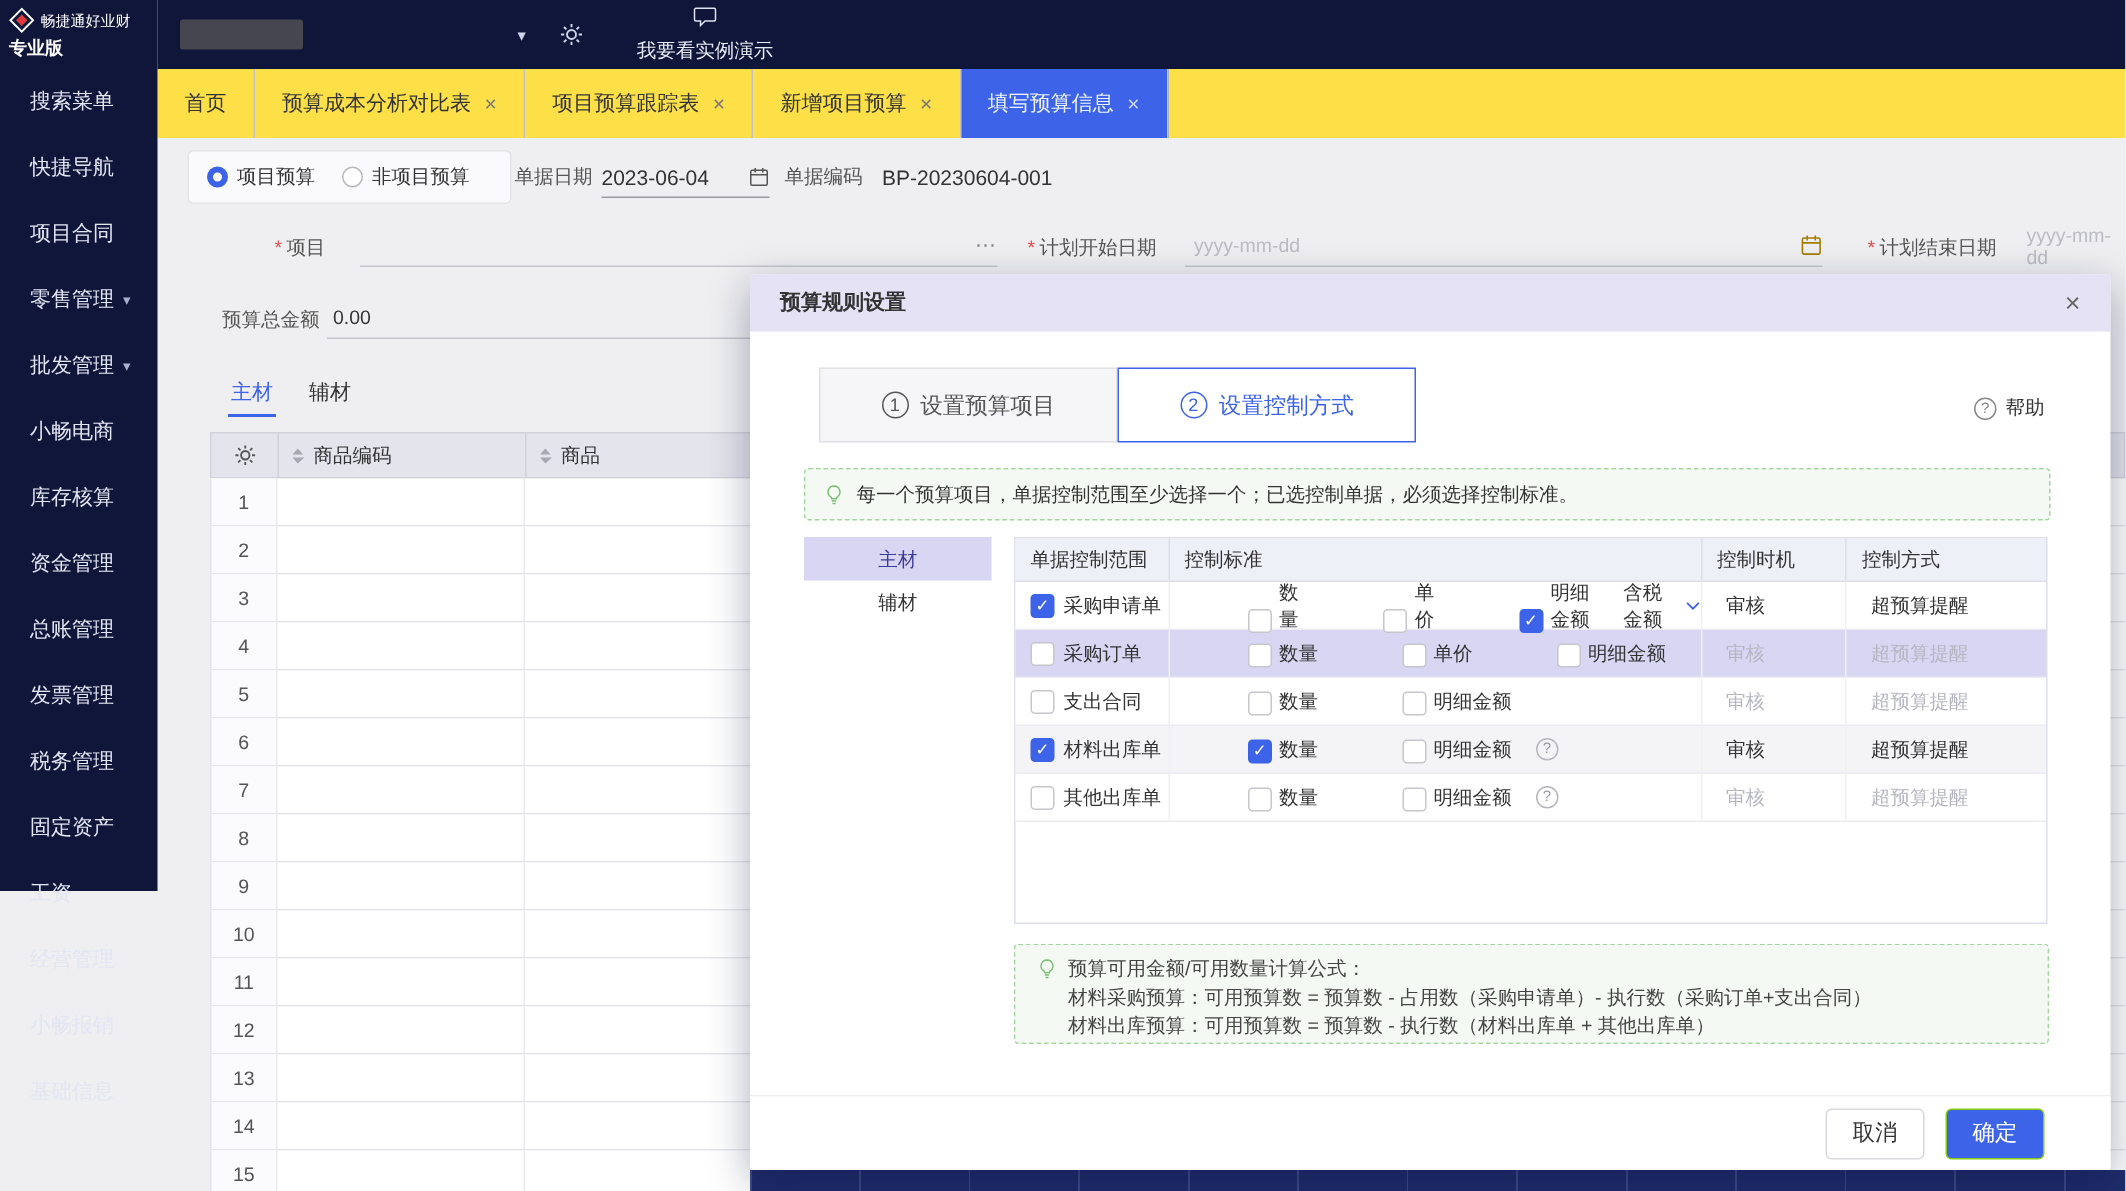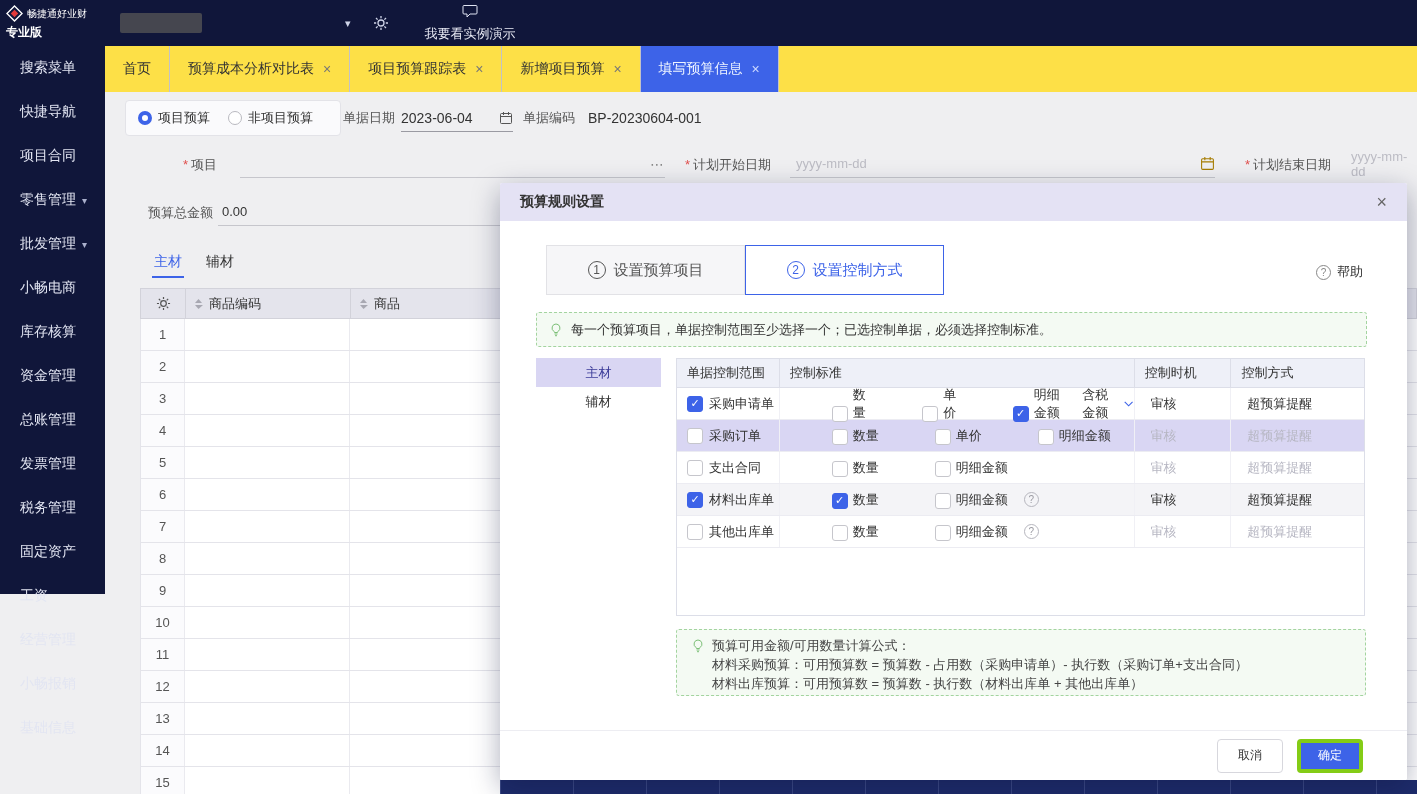--- a/index.html
+++ b/index.html
@@ -104,23 +104,23 @@
   .cb{width:16px;height:16px;border:1px solid #c6c6cc;border-radius:3px;background:#fff;display:inline-flex;align-items:center;justify-content:center;font-size:11px;color:#fff;flex:0 0 auto;cursor:pointer;}
   .cb.on{background:#3d63e8;border-color:#3d63e8;}
   .tax-opt{display:flex;align-items:center;gap:5px;margin-left:4px;color:#333;cursor:pointer;}
   .q-mark{width:15px;height:15px;border-radius:50%;border:1px solid #b6b6be;color:#9a9aa2;font-size:10px;display:inline-flex;align-items:center;justify-content:center;margin-left:4px;cursor:pointer;}
 
   .formula{position:absolute;left:176px;right:41px;top:446px;height:67px;background:#f4faf3;border:1px dashed #a3d49f;border-radius:3px;padding:6px 14px;font-size:13px;color:#444;line-height:19px;}
   .formula .f-title{display:flex;align-items:center;gap:7px;}
   .formula .f-line{padding-left:21px;}
 
   .modal-footer{position:absolute;left:0;right:0;bottom:0;height:50px;border-top:1px solid #ededf2;display:flex;align-items:center;justify-content:flex-end;gap:14px;padding-right:44px;background:#fff;border-radius:0 0 2px 2px;}
-  .btn{height:34px;min-width:66px;border-radius:4px;font-size:12px;display:flex;align-items:center;justify-content:center;cursor:pointer;font-family:inherit;}
+  .btn{height:34px;min-width:66px;border-radius:4px;font-size:15px;display:flex;align-items:center;justify-content:center;cursor:pointer;font-family:inherit;}
   .btn-cancel{background:#fff;border:1px solid #d7d7dd;color:#333;}
-  .btn-ok{background:#3d63e8;border:4px solid #84cc16;color:#fff;}
+  .btn-ok{background:#3d63e8;border:1px solid #84cc16;color:#fff;}
 </style>
 </head>
 <body>
 
 <div id="screen">
 
   <div class="sidebar">
     <div class="logo">
       <div class="logo-top">
         <svg width="17" height="17" viewBox="0 0 18 18">

